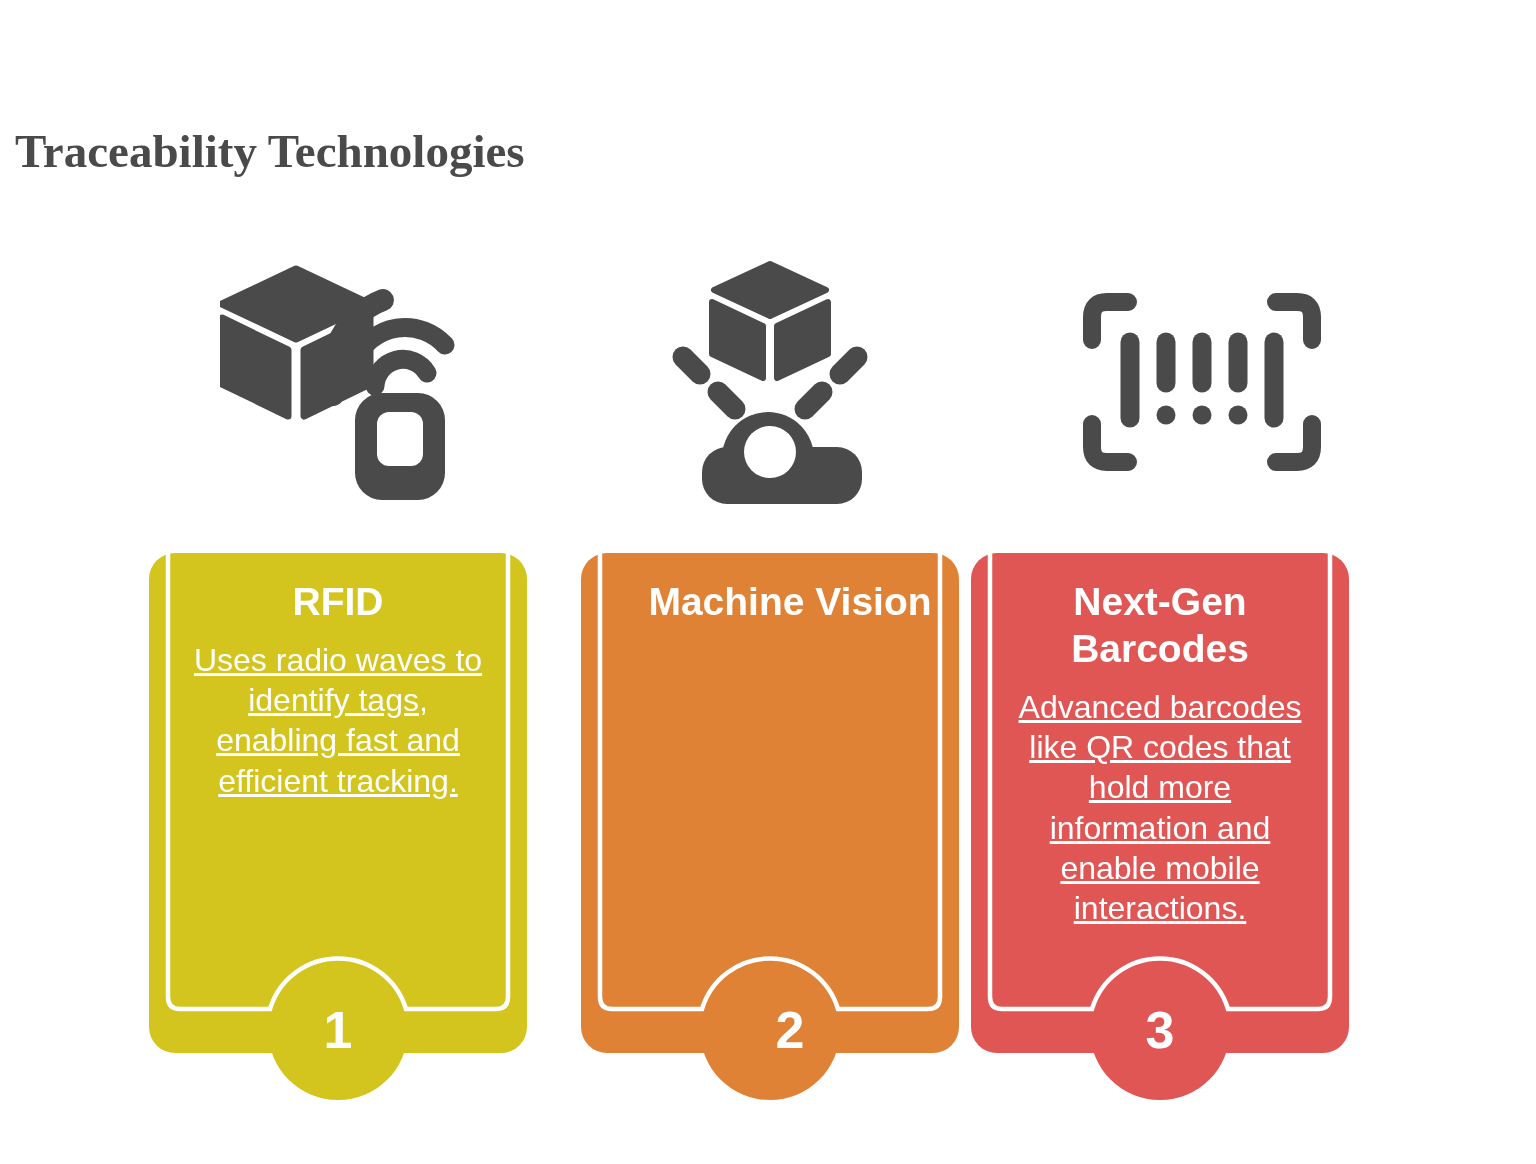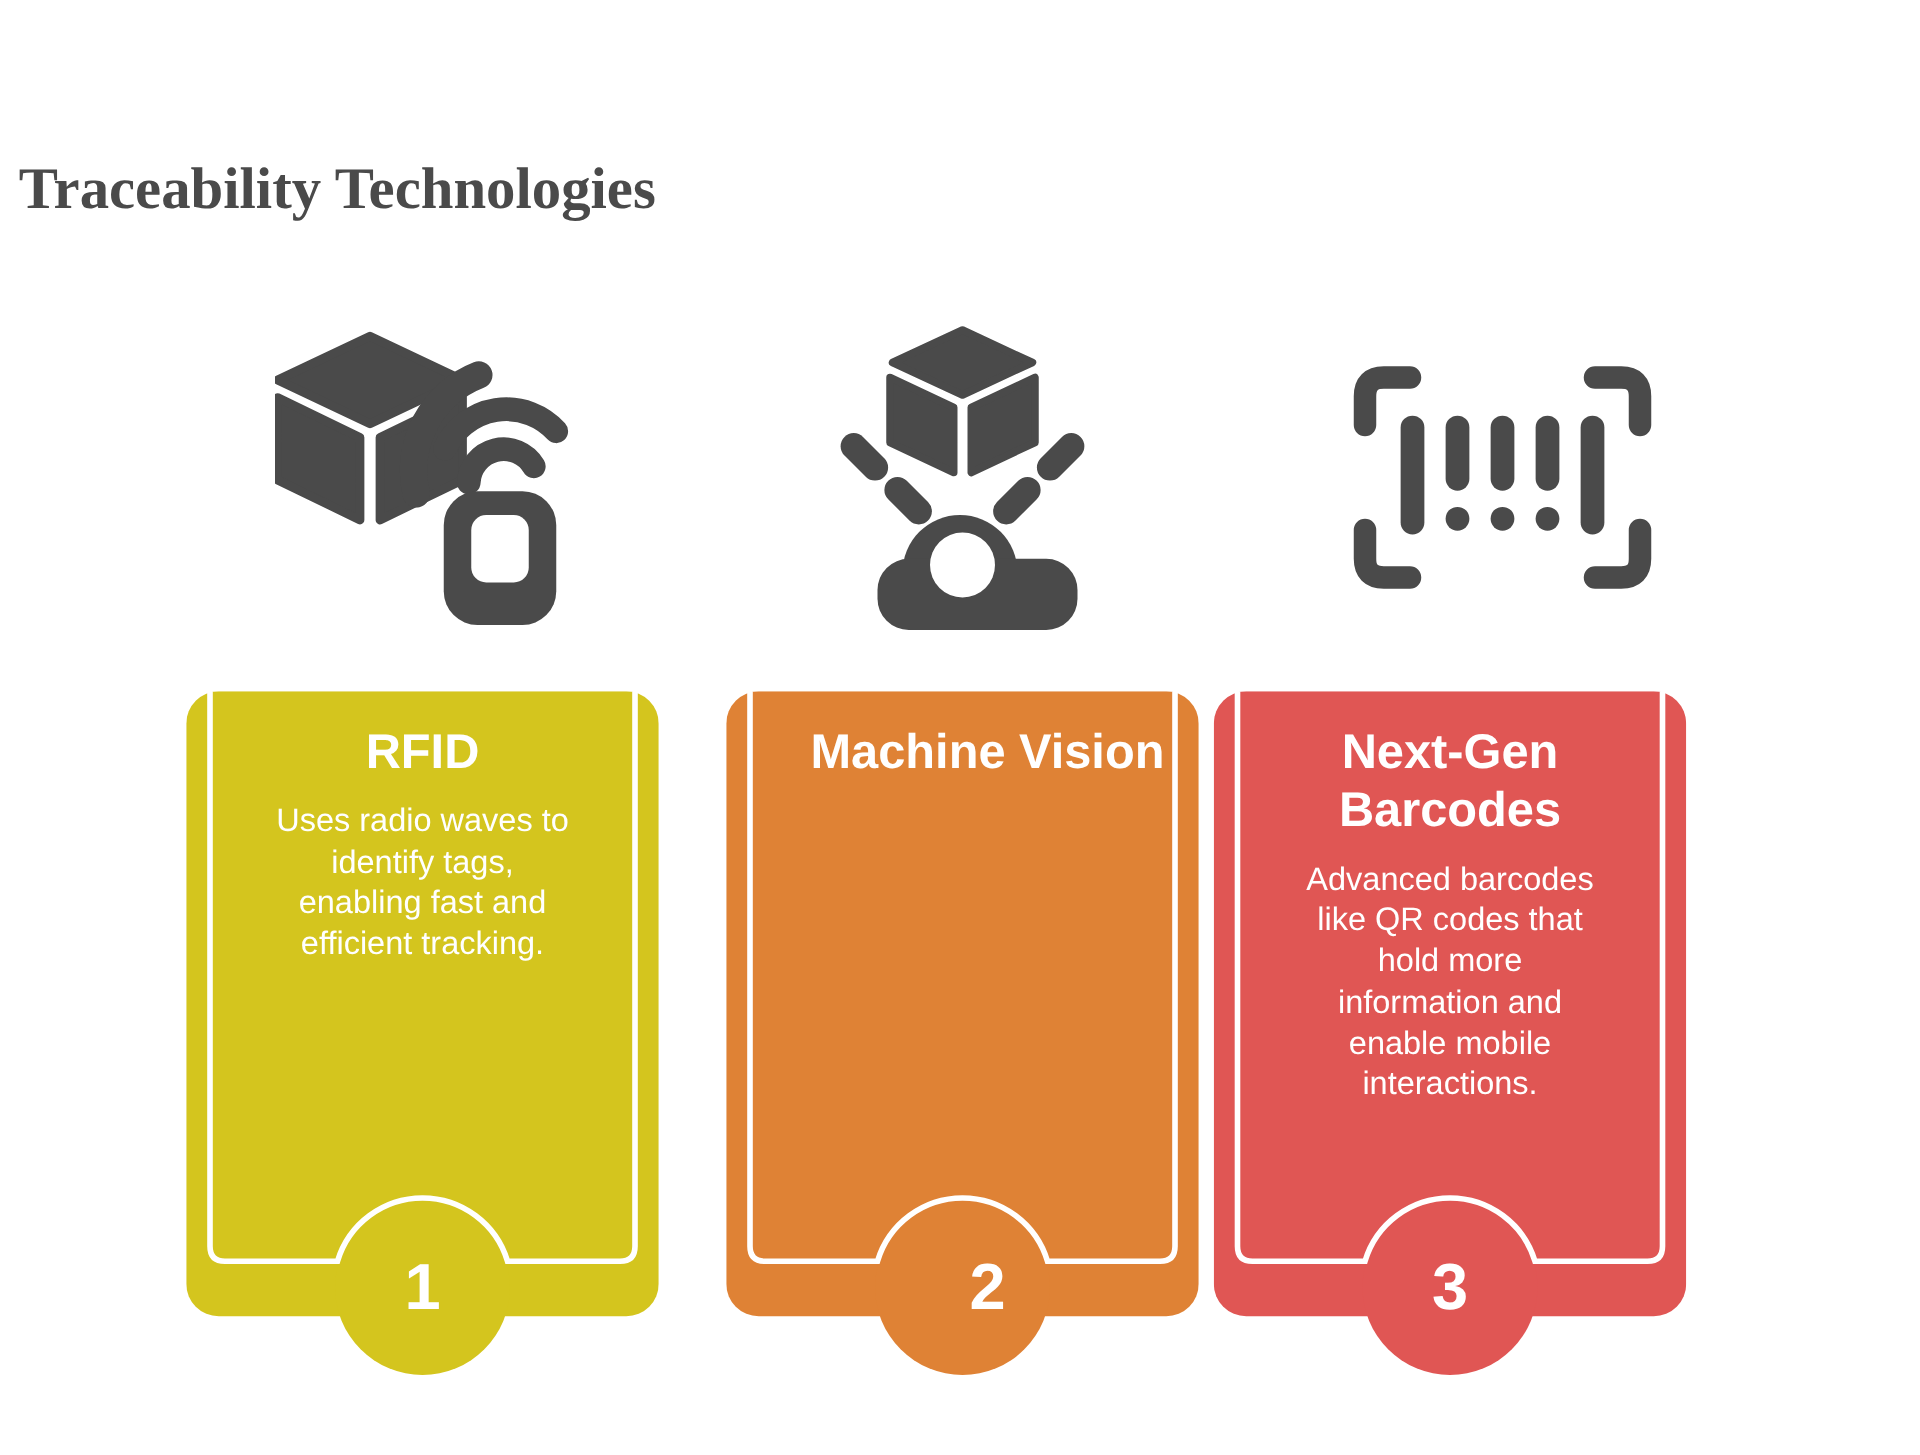--- a/index.html
+++ b/index.html
@@ -39,24 +39,25 @@
   }
   .card-title{
     margin:0 0 14px 0;
     font-size:39px;
     font-weight:700;
     line-height:1.2;
     white-space:pre-line;
   }
   .card-desc{
     margin:0;
-    font-size:26px;
+    font-size:32px;
     font-weight:400;
     line-height:1.26;
     white-space:pre-line;
+    text-decoration:underline;
   }
   .card-number{
     position:absolute;
     left:0;width:100%;
     top:451px;
     height:52px;
     line-height:52px;
     text-align:center;
     font-size:52px;
     font-weight:700;

